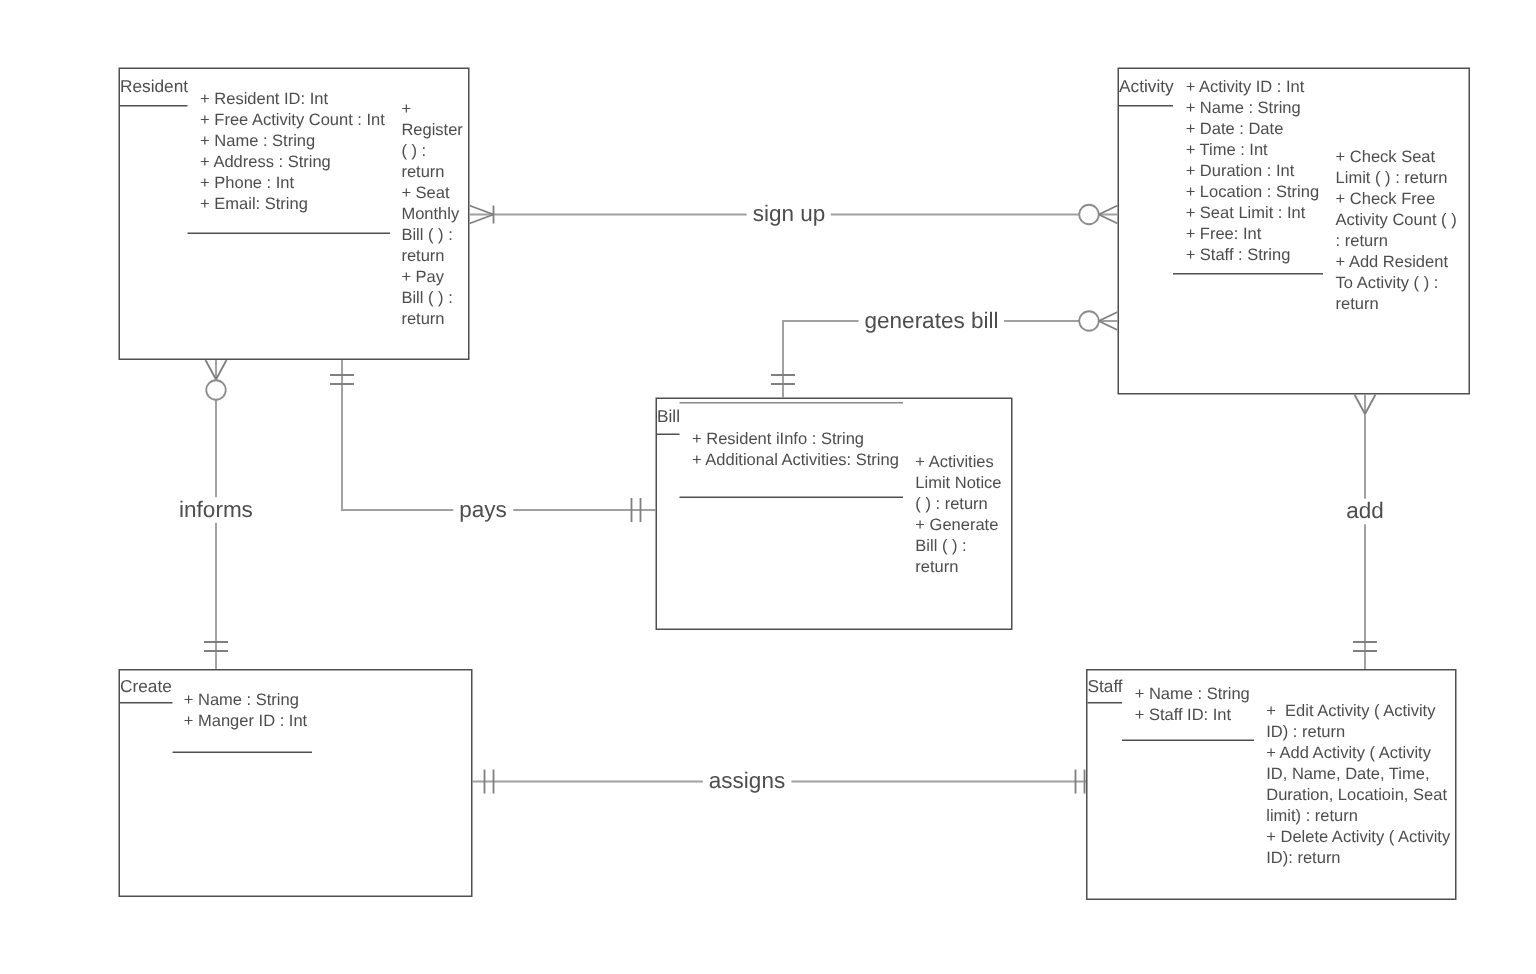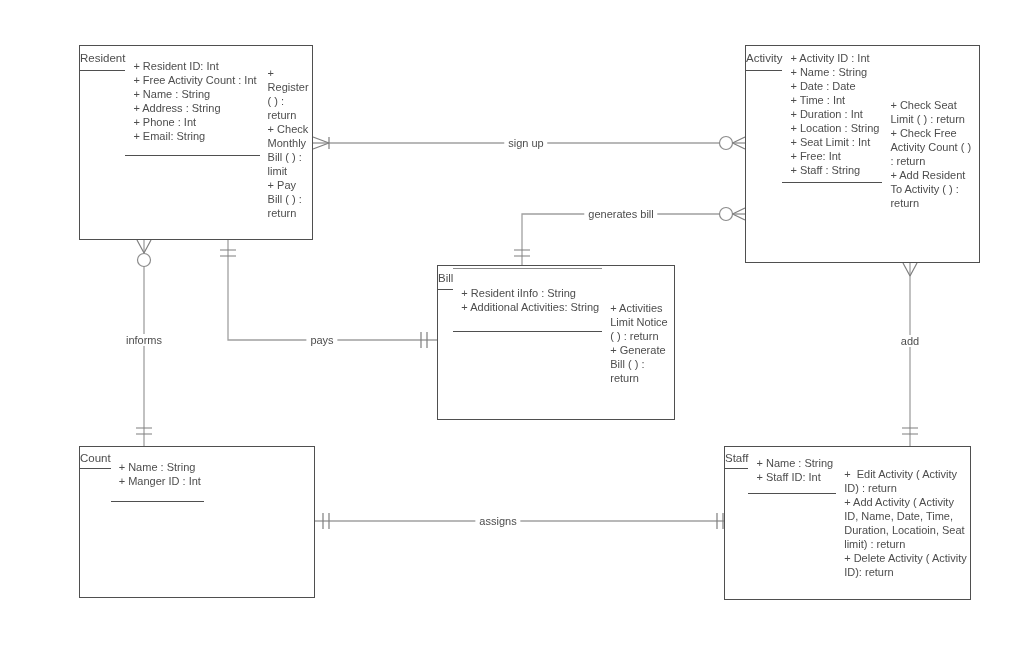--- a/index.html
+++ b/index.html
@@ -42,21 +42,21 @@
   svg#connectors { position: absolute; left: 0; top: 0; }
   .edge-line { stroke: #a0a0a0; stroke-width: 1.3; fill: none; }
   .edge-sym  { stroke: #7f7f7f; stroke-width: 1.2; fill: none; }
   .edge-circle { stroke: #8c8c8c; stroke-width: 1.2; fill: #ffffff; }
 
   .edge-label {
     position: absolute;
     transform: translate(-50%, -50%);
     background: #ffffff;
     padding: 0 4px;
-    font-size: 11px;
+    font-size: 15px;
     color: #4d4d4d;
     white-space: nowrap;
   }
 </style>
 </head>
 <body>
 
 <div id="canvas">
 
   <svg id="connectors" width="1024" height="649">
@@ -115,21 +115,21 @@
     <div class="member">+ Resident ID: Int</div>
         <div class="member">+ Free Activity Count : Int</div>
         <div class="member">+ Name : String</div>
         <div class="member">+ Address : String</div>
         <div class="member">+ Phone : Int</div>
         <div class="member">+ Email: String</div>
       </div>
     <div class="uml-methods">
 
     <div class="member">+ Register ( ) : return</div>
-        <div class="member">+ Check Monthly Bill ( ) : limit</div>
+        <div class="member">+ Seat Monthly Bill ( ) : return</div>
         <div class="member">+ Pay Bill ( ) : return</div>
       </div>
   </div>
 
   <div class="uml-class" style="left:745px; top:45px; width:235px; height:218px;">
     <div class="uml-title" style="height:25px;">Activity</div>
     <div class="uml-attrs" style="height:137px;">
 
     <div class="member">+ Activity ID : Int</div>
         <div class="member">+ Name : String</div>
@@ -157,21 +157,21 @@
         <div class="member">+ Additional Activities: String</div>
       </div>
     <div class="uml-methods">
 
     <div class="member">+ Activities  Limit Notice ( ) : return</div>
         <div class="member">+ Generate Bill ( ) : return</div>
       </div>
   </div>
 
   <div class="uml-class" style="left:79px; top:446px; width:236px; height:152px;">
-    <div class="uml-title" style="height:22px;">Count</div>
+    <div class="uml-title" style="height:22px;">Create</div>
     <div class="uml-attrs" style="height:55px;">
 
     <div class="member">+ Name : String</div>
         <div class="member">+ Manger ID : Int</div>
       </div>
   </div>
 
   <div class="uml-class" style="left:724px; top:446px; width:247px; height:154px;">
     <div class="uml-title" style="height:22px;">Staff</div>
     <div class="uml-attrs" style="height:47px;">

